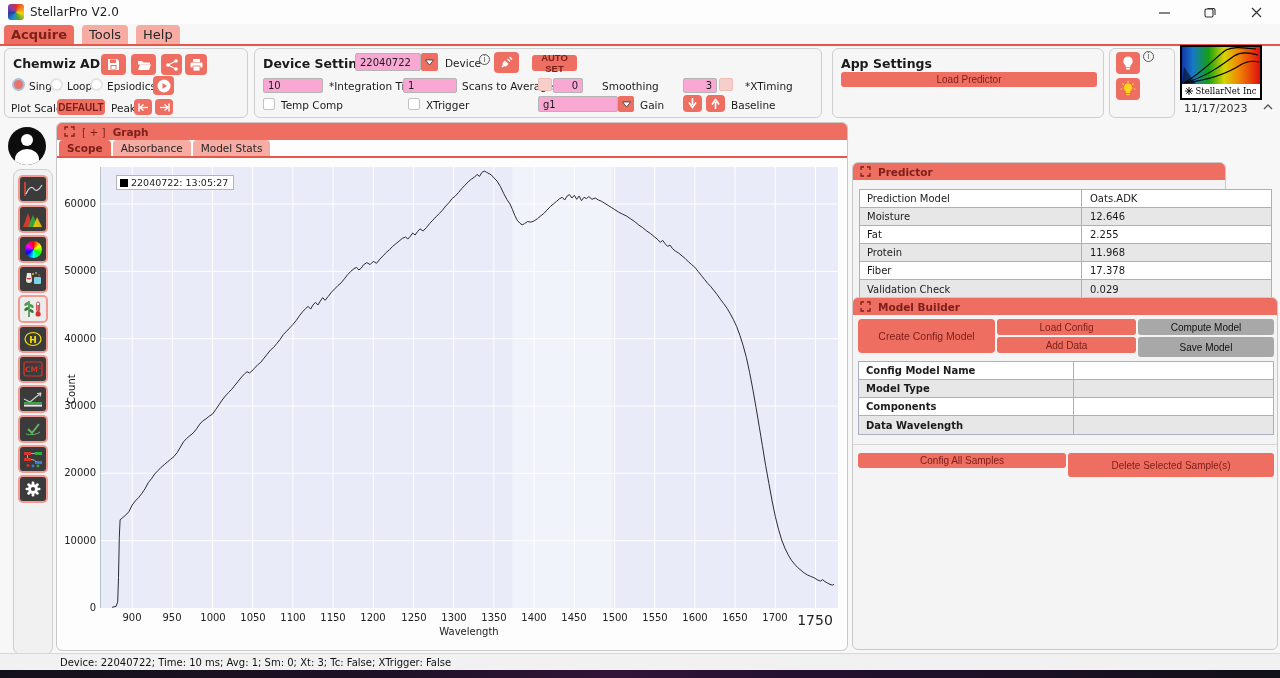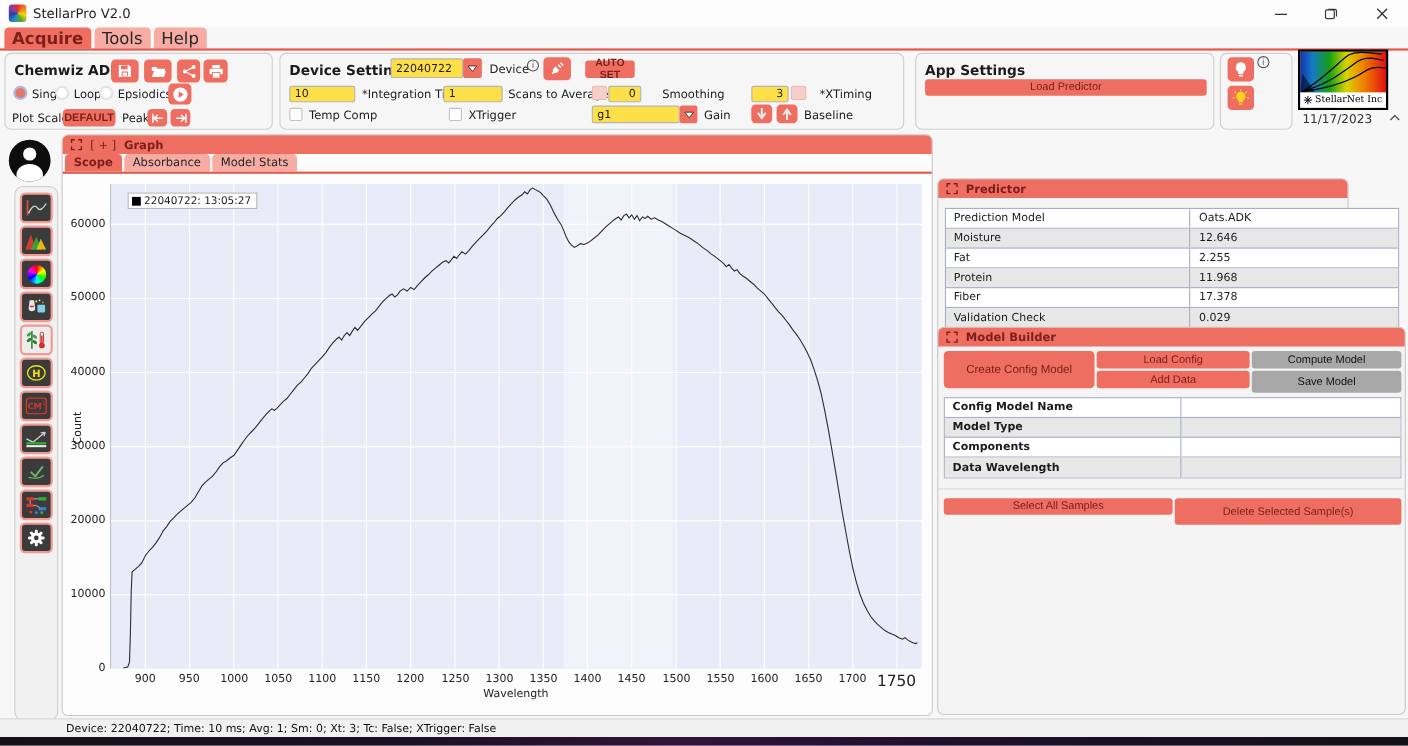--- a/index.html
+++ b/index.html
@@ -4,27 +4,27 @@
 <style>
   *{margin:0;padding:0;box-sizing:border-box;}
   html,body{width:1280px;height:678px;}
   body{position:relative;font-family:"DejaVu Sans","Liberation Sans",sans-serif;background:#f7f7f8;overflow:hidden;color:#1b1b1b;font-size:11px;}
   .abs{position:absolute;}
   .panel{position:absolute;background:#f6f6f6;border:1px solid #cfcfcf;border-radius:6px;}
   .card{position:absolute;background:#fdfdfd;border:1px solid #c9c9c9;border-radius:6px;}
   .salbtn{background:#ee6e62;border:none;border-radius:4px;display:flex;align-items:center;justify-content:center;color:#fff;}
   .graybtn{background:#a8a8a8;border:none;border-radius:3px;display:flex;align-items:center;justify-content:center;color:#111;font-size:10px;}
   .hdr{position:absolute;left:0;top:0;right:0;height:17px;background:#ee6e62;border-radius:5px 5px 0 0;display:flex;align-items:center;gap:7px;padding:0 7px;color:#7e201a;font-size:10.5px;font-weight:bold;}
-  .input{position:absolute;background:#fde047;border:1px solid #b5b5b5;border-radius:2px;font-size:10px;padding:0 4px;display:flex;align-items:center;height:16px;}
+  .input{position:absolute;background:#f9a8d4;border:1px solid #b5b5b5;border-radius:2px;font-size:10px;padding:0 4px;display:flex;align-items:center;height:16px;}
   .lbl{position:absolute;font-size:10.5px;white-space:nowrap;}
   .cb{position:absolute;width:12px;height:12px;background:#fff;border:1px solid #c2c2c2;border-radius:2px;}
   .pinksq{position:absolute;width:14px;height:13px;background:#f6cfca;border:1px solid #eebbb5;border-radius:2px;}
   .radio{position:absolute;width:13px;height:13px;border-radius:50%;background:#fff;border:2px solid #e3e3e3;}
   .radio.sel{background:#e4756b;border:2px solid #a9bfdd;}
-  .mtab{height:19px;display:flex;align-items:center;padding:0 7px;border-radius:4px 4px 0 0;font-size:15px;margin-right:3px;}
+  .mtab{height:19px;display:flex;align-items:center;padding:0 7px;border-radius:4px 4px 0 0;font-size:13px;margin-right:8px;}
   .mtab.sel{background:#ee6e62;color:#7e201a;font-weight:bold;}
   .mtab.uns{background:#f6aba3;color:#272727;}
   .gtab{height:16px;display:flex;align-items:center;padding:0 8px;border-radius:4px 4px 0 0;font-size:10.5px;margin-right:2px;}
   .gtab.sel{background:#ee6e62;color:#7e201a;font-weight:bold;}
   .gtab.uns{background:#f6aba3;color:#272727;}
   .ptable{position:absolute;background:#fff;border:1px solid #a9b0c3;}
   .prow{display:flex;height:18px;border-bottom:1px solid #a9b0c3;}
   .prow:last-child{border-bottom:none;}
   .prow.alt{background:#e7e7e7;}
   .pcl{width:222px;border-right:1px solid #a9b0c3;display:flex;align-items:center;padding-left:7px;font-size:10px;}
@@ -532,21 +532,21 @@
     <div class="prow">
         <div class="mcl">Components</div>
         <div class="pcr"></div>
       </div>
     <div class="prow alt">
         <div class="mcl">Data Wavelength</div>
         <div class="pcr"></div>
       </div>
   </div>
   <div class="abs" style="left:0;top:146px;width:424px;height:1px;background:#d7d7d7;"></div>
-  <button class="salbtn" style="position:absolute;left:5px;top:155px;width:208px;height:15px;color:#7e201a;font-size:10px;border-radius:3px;">Select All Samples</button>
+  <button class="salbtn" style="position:absolute;left:5px;top:155px;width:208px;height:15px;color:#7e201a;font-size:10px;border-radius:3px;">Config All Samples</button>
   <button class="salbtn" style="position:absolute;left:215px;top:155px;width:206px;height:24px;color:#7e201a;font-size:10px;border-radius:3px;">Delete Selected Sample(s)</button>
 </div>
 
 <div class="abs" style="left:0;top:653px;width:1280px;height:17px;background:#f1f1f1;border-top:1px solid #d8d8d8;display:flex;align-items:center;">
   <span style="margin-left:60px;font-size:10px;color:#111;">Device: 22040722; Time: 10 ms; Avg: 1; Sm: 0; Xt: 3; Tc: False; XTrigger: False</span>
 </div>
 
 <div class="abs" style="left:0;top:670px;width:1280px;height:8px;background:linear-gradient(90deg,#14101a 0%,#1e1026 30%,#321438 48%,#241030 62%,#121018 100%);"></div>
 
 </body></html>

